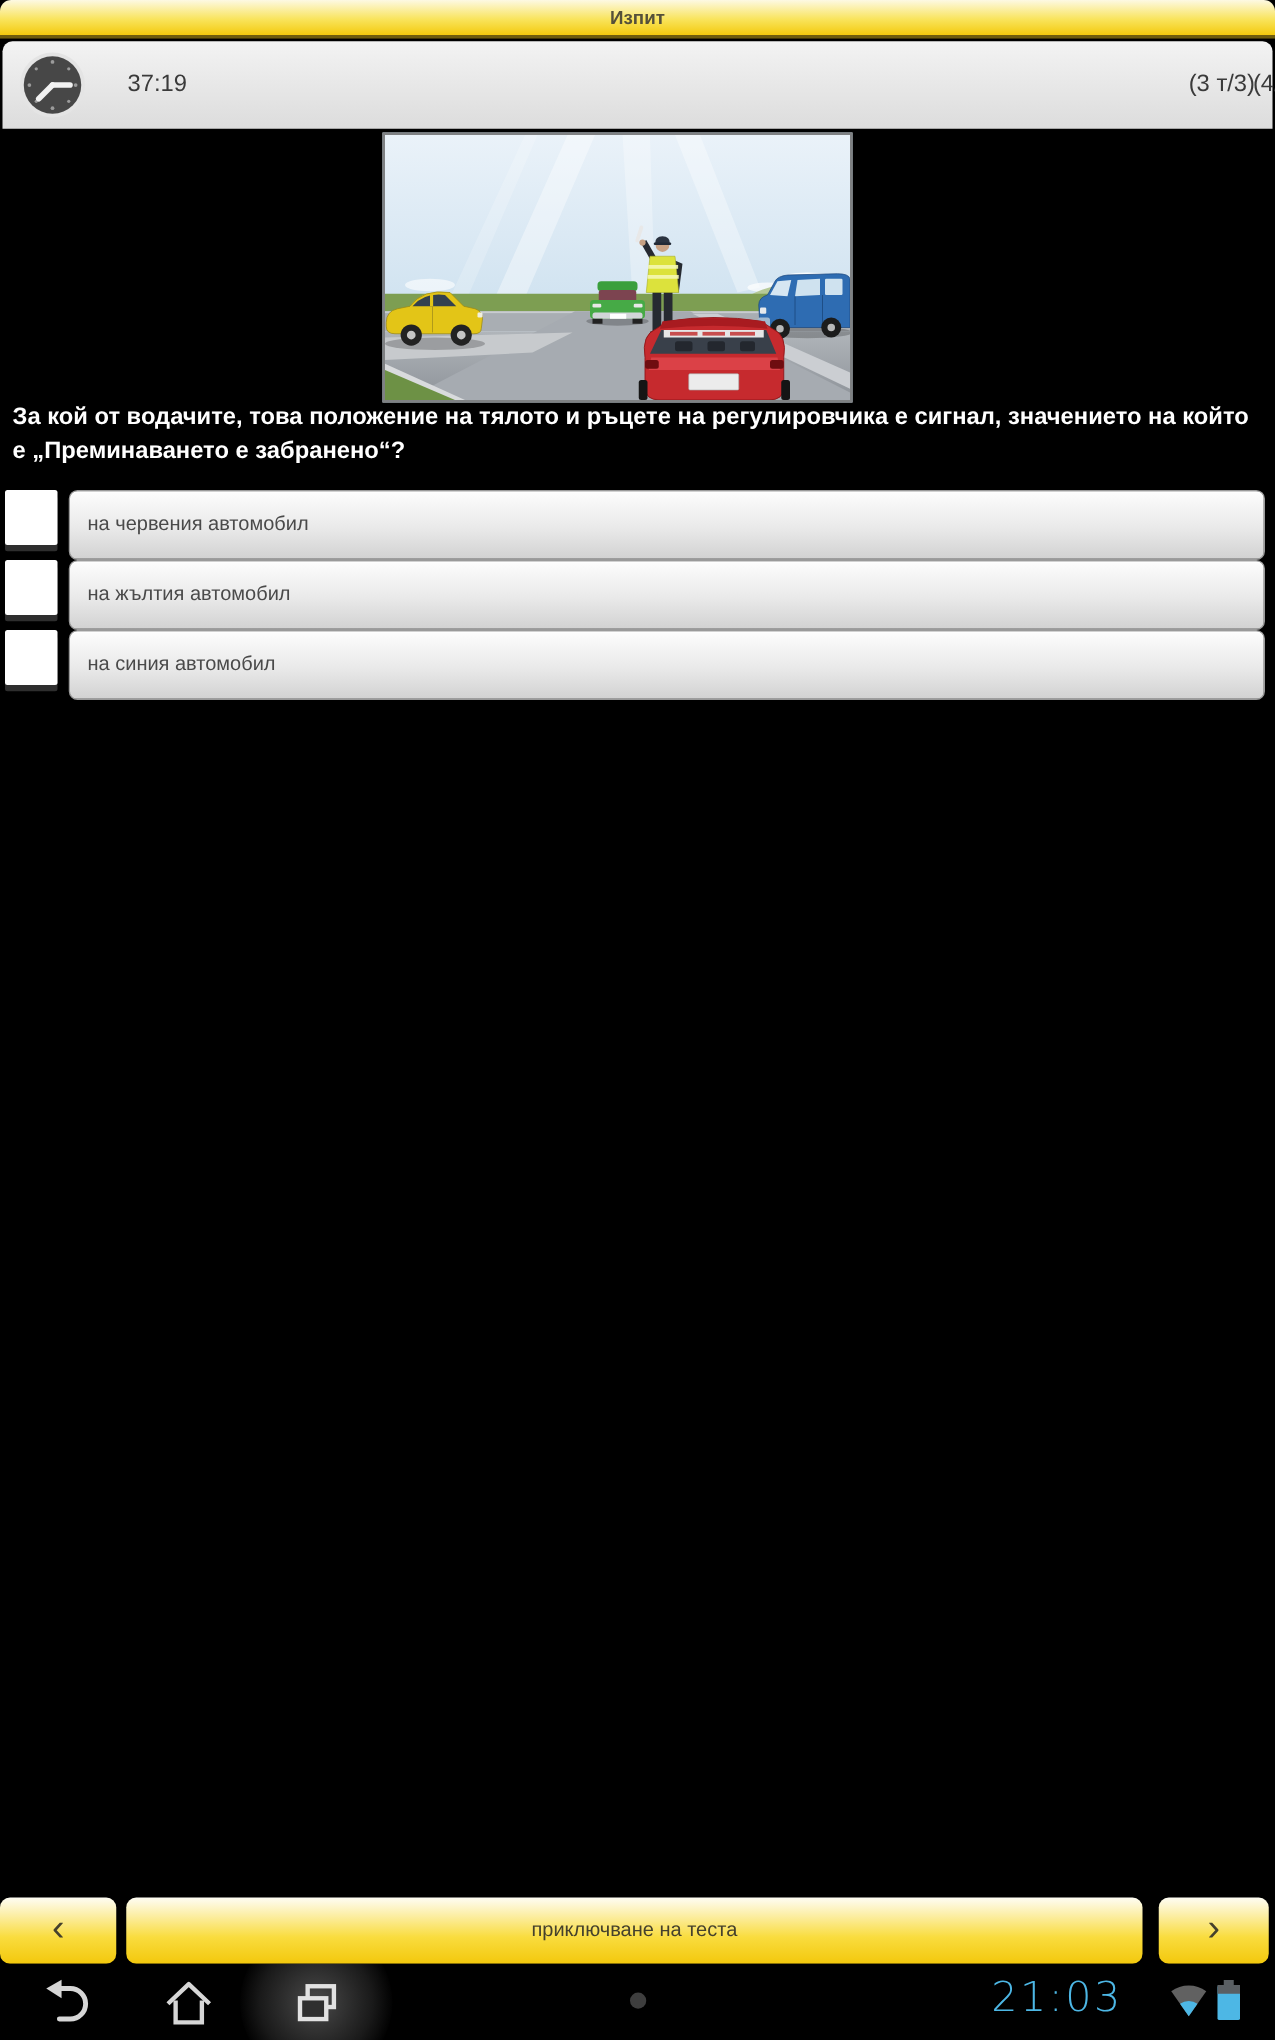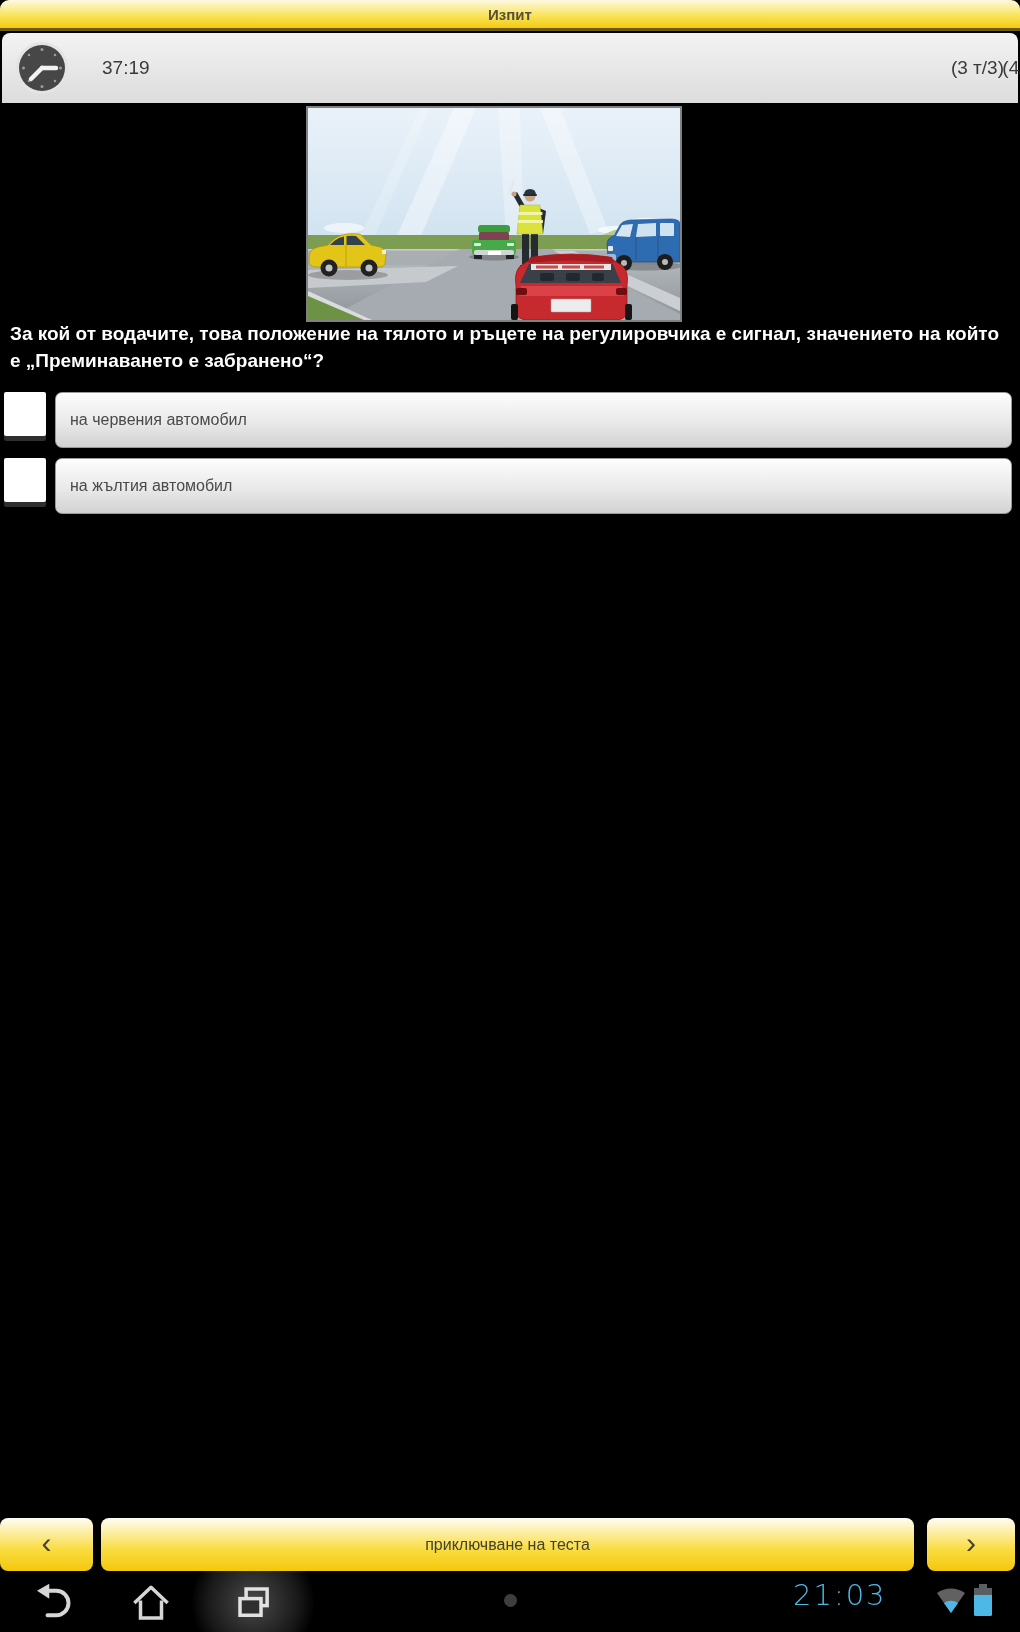--- a/index.html
+++ b/index.html
@@ -35,21 +35,21 @@
     border:2px solid #7f8183; background:#dce9f4; box-sizing:content-box;
   }
 
   
   .question {
     position:absolute; left:10px; top:320px; width:1002px;
     color:#fff; font-size:19px; font-weight:bold; line-height:27px;
   }
 
   
-  .answers { position:absolute; left:0; top:392px; width:1020px; display:flex; flex-direction:column; gap:10px; }
+  .answers { position:absolute; left:0; top:392px; width:1020px; display:flex; flex-direction:column; }
   .answer-row { position:relative; height:56px; }
   .checkbox {
     position:absolute; left:4px; top:0; width:42px; height:44px;
     background:#fff; border-radius:2px; box-shadow:0 5px 0 #2e2e2e;
     cursor:pointer;
   }
   .answer-btn {
     position:absolute; left:55px; top:0; width:957px; height:56px;
     border-radius:7px; box-sizing:border-box;
     background:linear-gradient(#fdfdfd, #e9e9e9 55%, #d2d2d2);
@@ -75,21 +75,21 @@
   .recents-glow {
     position:absolute; left:192px; top:-30px; width:122px; height:122px; border-radius:50%;
     background:radial-gradient(circle, rgba(135,135,135,.55) 0%, rgba(85,85,85,.3) 52%, rgba(0,0,0,0) 72%);
   }
   .sysicon { position:absolute; top:11px; width:46px; height:42px; cursor:pointer; }
   .icon-back    { left:28px; }
   .icon-home    { left:128px; }
   .icon-recents { left:231px; }
   .center-dot { position:absolute; left:504px; top:23px; width:13px; height:13px; border-radius:50%; background:#3e3e3e; }
   .clock-time {
-    position:absolute; left:793px; top:7px; font-size:29px; font-weight:200;
+    position:absolute; left:793px; top:7px; font-size:33px; font-weight:200;
     color:#4db7e5; letter-spacing:2px; font-family:"DejaVu Sans", sans-serif;
   }
   .icon-wifi    { position:absolute; left:936px; top:17px; width:30px; height:26px; }
   .icon-battery { position:absolute; left:972px; top:13px; width:22px; height:32px; }
 </style>
 </head>
 <body>
 
 <div class="screen">
 
@@ -239,20 +239,24 @@
 
   <div class="answers">
     <div class="answer-row">
       <div class="checkbox"></div>
       <div class="answer-btn">на червения автомобил</div>
     </div>
     <div class="answer-row">
       <div class="checkbox"></div>
       <div class="answer-btn">на жълтия автомобил</div>
     </div>
+    <div class="answer-row">
+      <div class="checkbox"></div>
+      <div class="answer-btn">на синия автомобил</div>
+    </div>
   </div>
 
   <div class="nav-btn nav-prev">
     <span class="chev">‹</span>
   </div>
   <div class="nav-btn nav-finish">приключване на теста</div>
   <div class="nav-btn nav-next">
     <span class="chev">›</span>
   </div>
 

